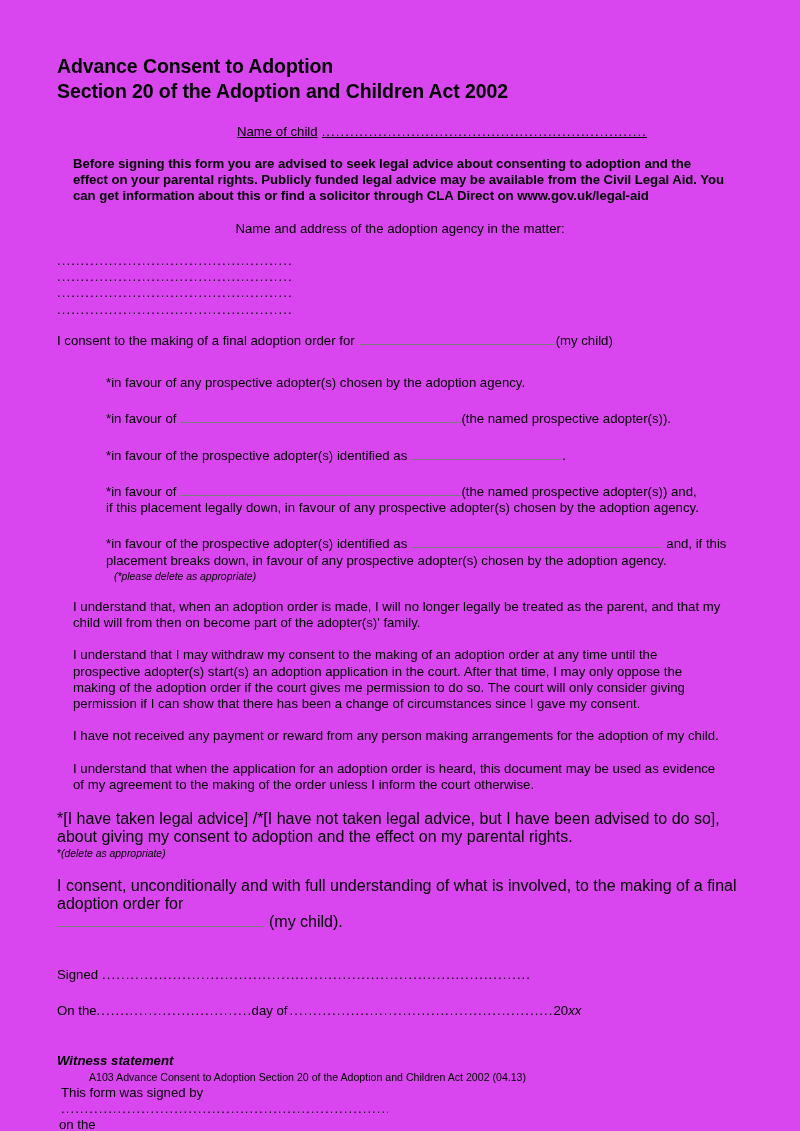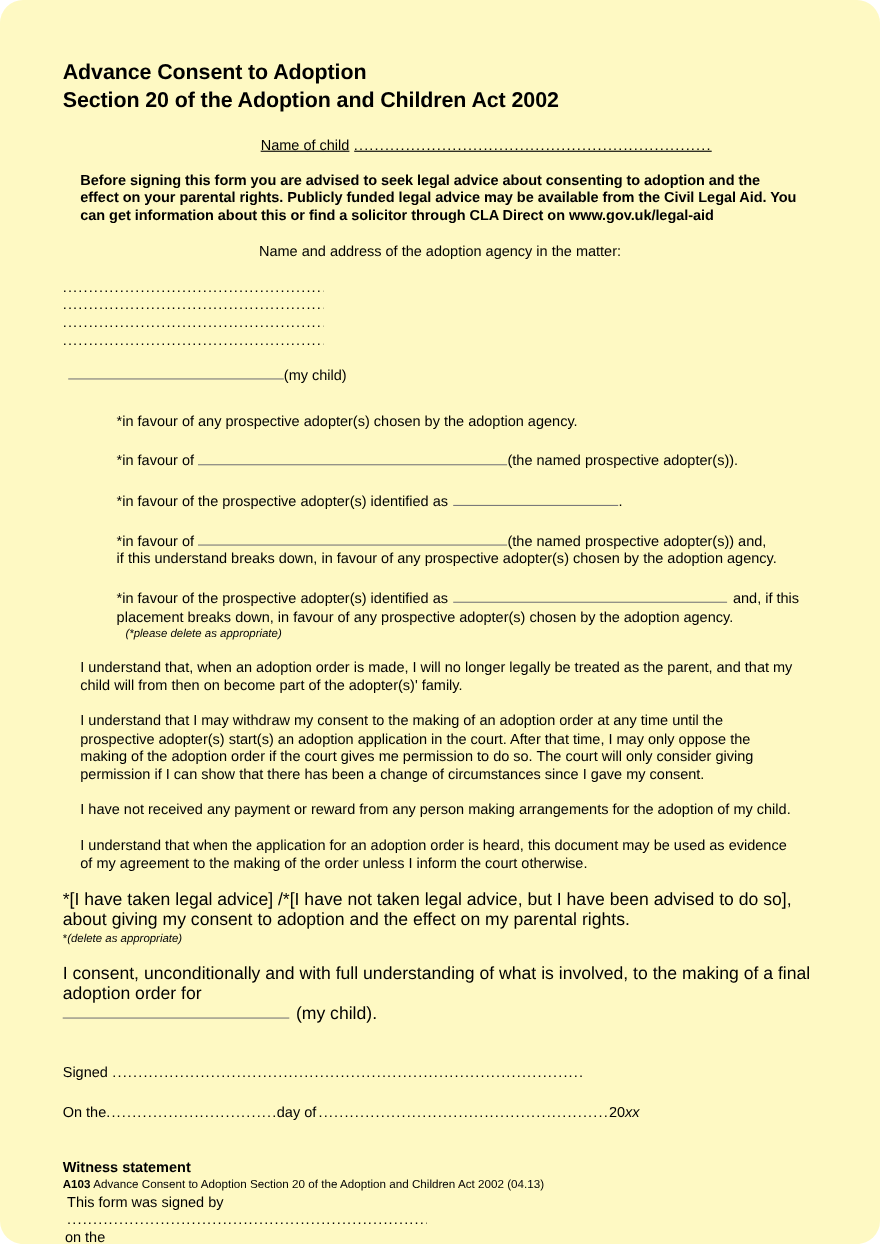--- a/index.html
+++ b/index.html
@@ -13,23 +13,22 @@
     position: relative;
     font-family: "Liberation Sans", sans-serif;
     color: #000000;
     -webkit-font-smoothing: none;
   }
   .page {
     position: absolute;
     left: 0; top: 0;
     width: 800px;
     height: 1131px;
-    background: #fef9c3;
+    background: #d946ef;
     overflow: hidden;
-    border-radius: 21px;
   }
   .content {
     position: absolute;
     left: 57px;
     top: 54px;
     width: 686px;
   }
 
   
   .doc-title {
@@ -161,20 +160,21 @@
   .sig-row .dots.d3 { max-width: 264px; margin-left: 2px; }
   .yr { white-space: nowrap; }
   .yr i { font-style: italic; }
 
   
   .witness-head {
     margin-top: 33px;
     font-weight: bold;
     font-size: 13.2px;
     line-height: 17px;
+    font-style: italic;
   }
   .witness-body { margin-top: 16px; }
   .w-row {
     font-size: 13.2px;
     line-height: 15.8px;
     display: flex;
     align-items: baseline;
     flex-direction: column;
   }
   .w-row .dots.wd1 { max-width: 327px; }
@@ -187,21 +187,21 @@
 
   
   .footer {
     position: absolute;
     left: 57px;
     top: 1071px;
     font-size: 10.6px;
     line-height: 13px;
     white-space: nowrap;
   }
-  .footer .code { font-weight: bold; }
+  .footer .code { font-weight: normal; margin-left: 32px; }
 </style>
 </head>
 <body>
 
 <div class="page">
   <div class="content">
 
     <h1 class="doc-title">
       <span>Advance Consent to Adoption</span>
       <span class="line2">Section 20 of the Adoption and Children Act 2002</span>
@@ -217,20 +217,21 @@
     <p class="para agency-head">Name and address of the adoption agency in the matter:</p>
 
     <div class="addr-lines">
       <div class="addr-line">...........................................................................................................................................................................................................</div>
       <div class="addr-line">...........................................................................................................................................................................................................</div>
       <div class="addr-line">...........................................................................................................................................................................................................</div>
       <div class="addr-line">...........................................................................................................................................................................................................</div>
     </div>
 
     <div class="consent-for para">
+      <span>I consent to the making of a final adoption order for</span>
       <span class="blank"></span>
       <span>(my child)</span>
     </div>
 
     <div class="options">
 
       <div class="opt">
         <div class="row">
           <span>*in favour of any prospective adopter(s) chosen by the adoption agency.</span>
         </div>
@@ -251,21 +252,21 @@
           <span class="tail">.</span>
         </div>
       </div>
 
       <div class="opt">
         <div class="row">
           <span>*in favour of</span>
           <span class="blank blank-c"></span>
           <span class="tail">(the named prospective adopter(s)) and,</span>
         </div>
-        <div>if this understand breaks down, in favour of any prospective adopter(s) chosen by the adoption agency.</div>
+        <div>if this placement legally down, in favour of any prospective adopter(s) chosen by the adoption agency.</div>
       </div>
 
       <div class="opt">
         <div class="row">
           <span>*in favour of the prospective adopter(s) identified as</span>
           <span class="blank blank-d"></span>
           <span class="tail">and, if this</span>
         </div>
         <div>placement breaks down, in favour of any prospective adopter(s) chosen by the adoption agency.</div>
         <div class="note-it">(*please delete as appropriate)</div>

